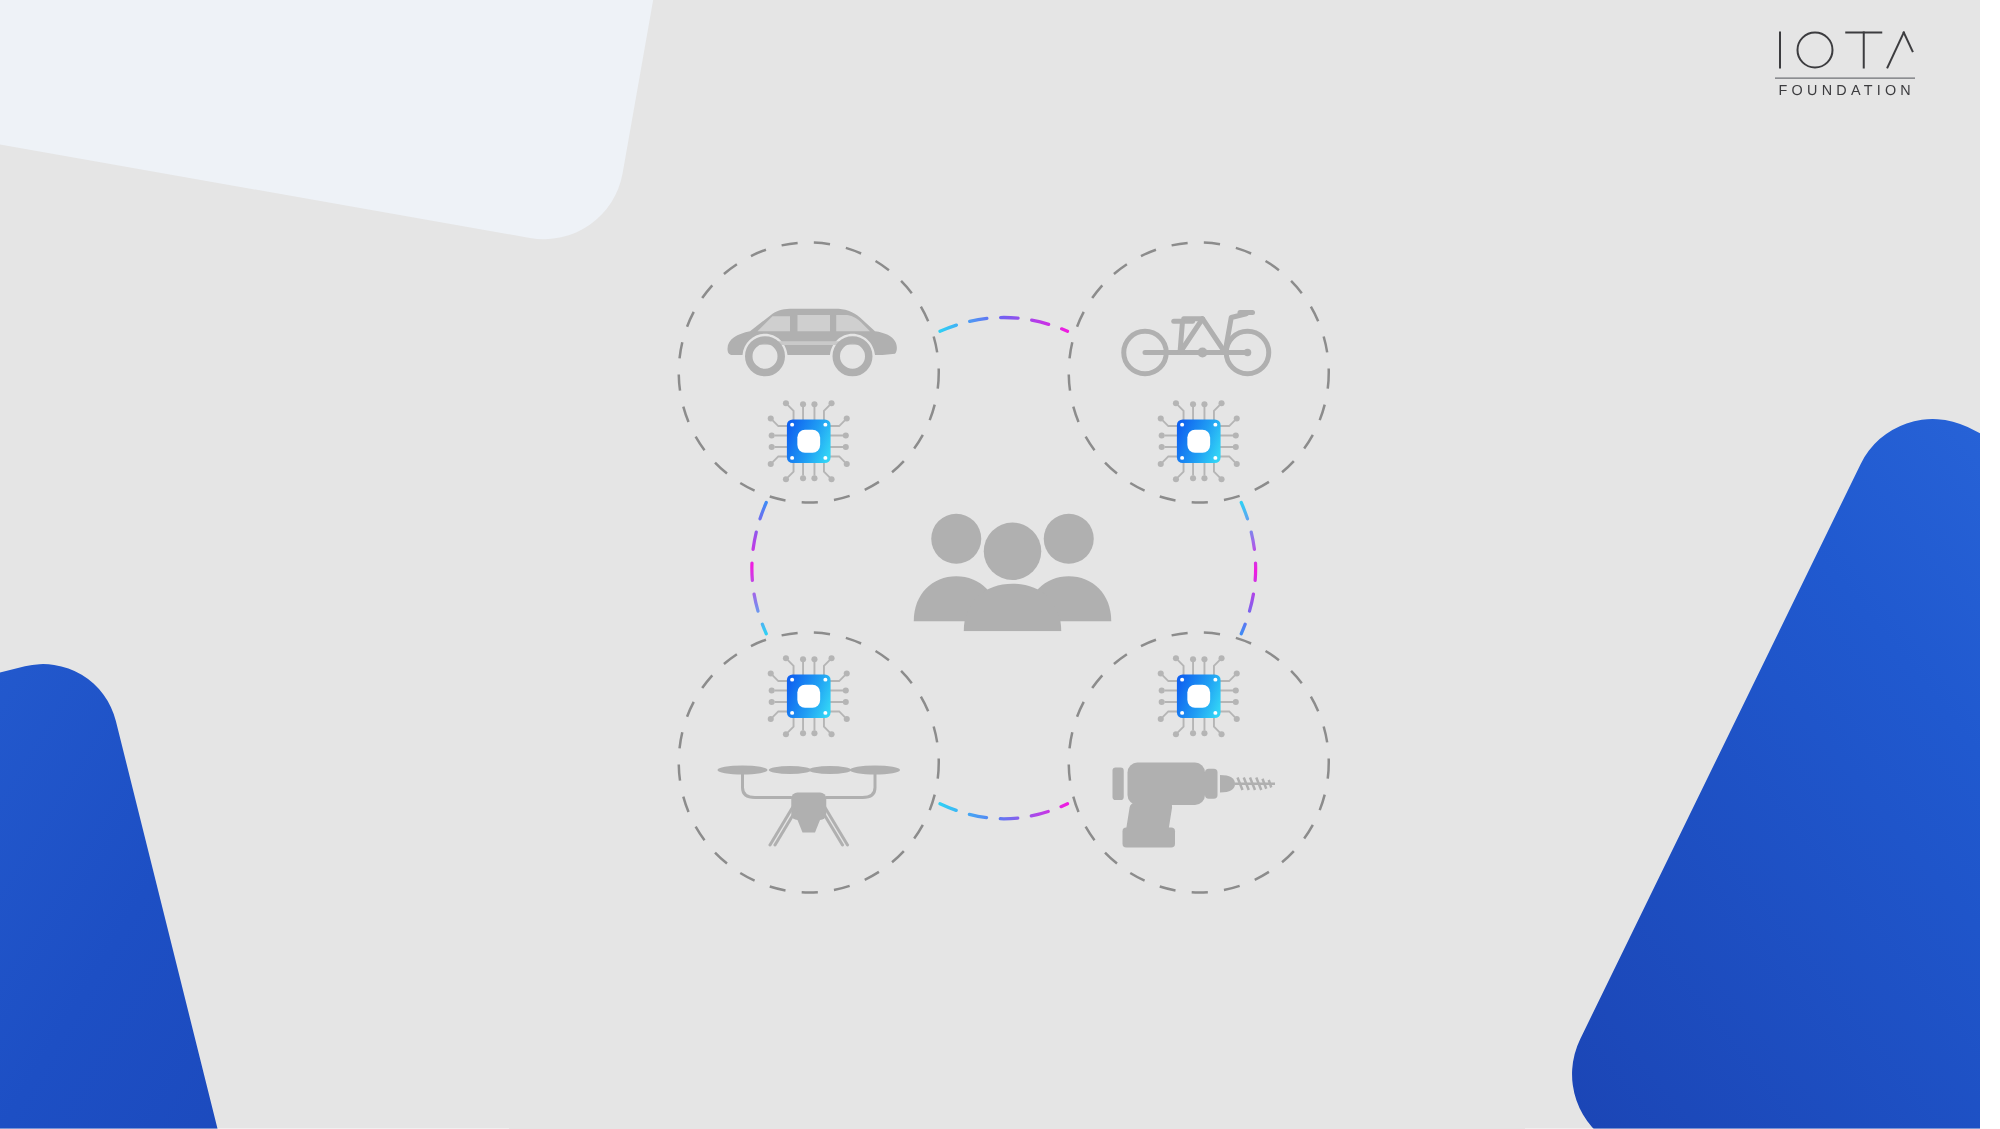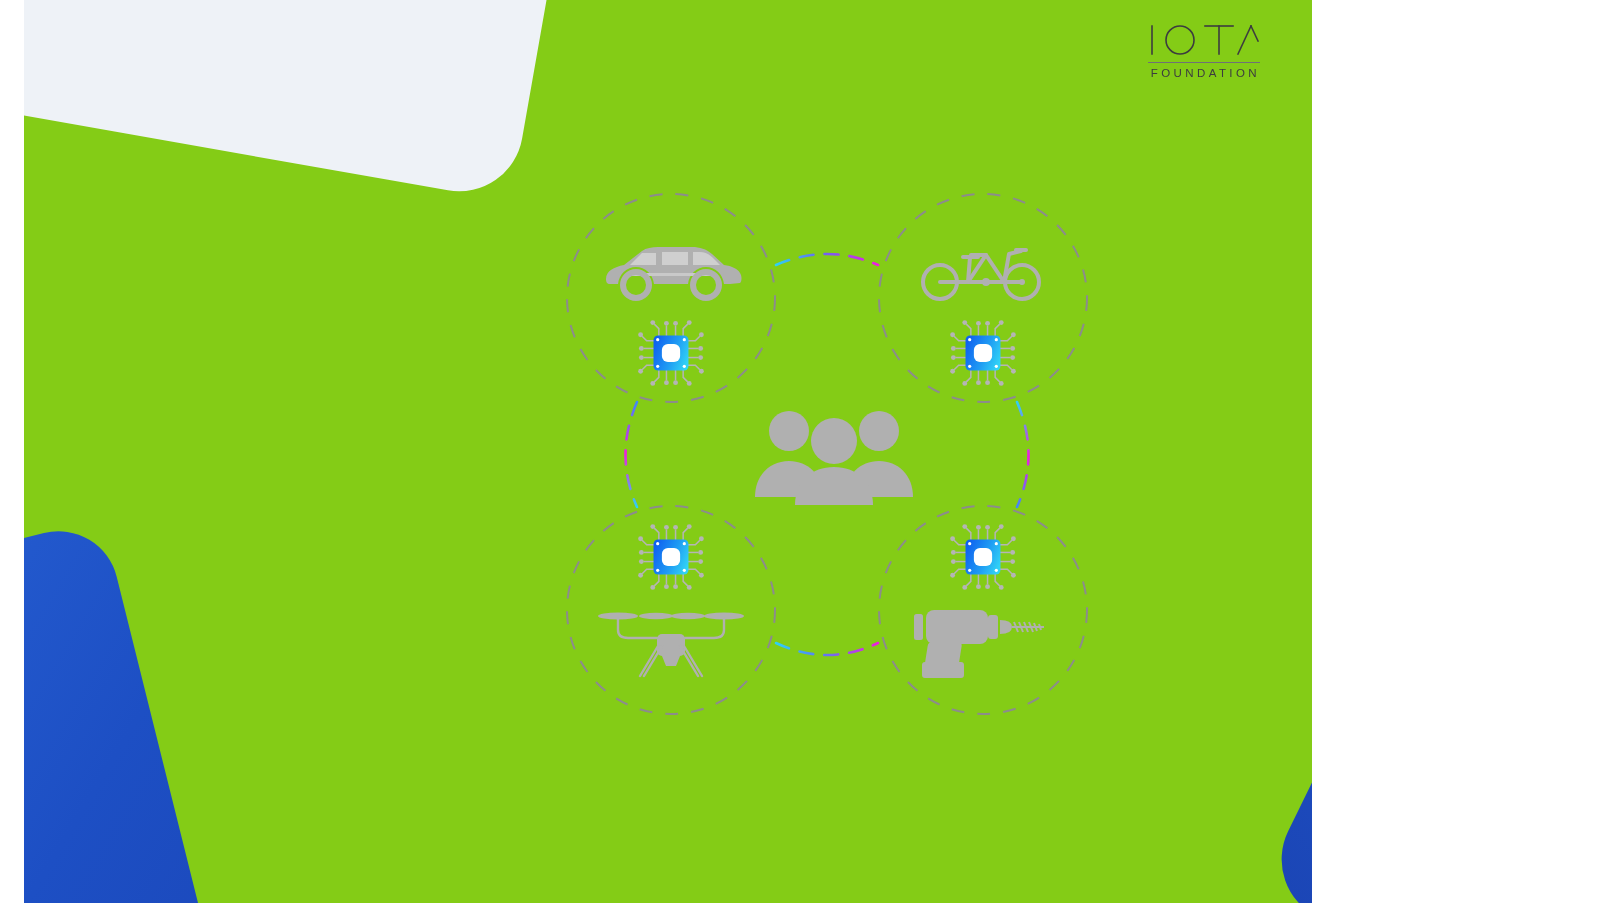--- a/index.html
+++ b/index.html
@@ -5,25 +5,24 @@
   html, body {
     margin: 0;
     padding: 0;
     background: #ffffff;
   }
   body {
     font-family: "Liberation Sans", sans-serif;
   }
   #stage {
     position: relative;
-    width: 1288px;
+    width: 1584px;
     height: 903px;
-    background: #84cc16;
+    background: #e5e5e5;
     overflow: hidden;
-    margin-left: 24px;
   }
 
   
   .deco {
     position: absolute;
     pointer-events: none;
   }
   #deco-top-left {
     left: -330px;
     top: -290px;

